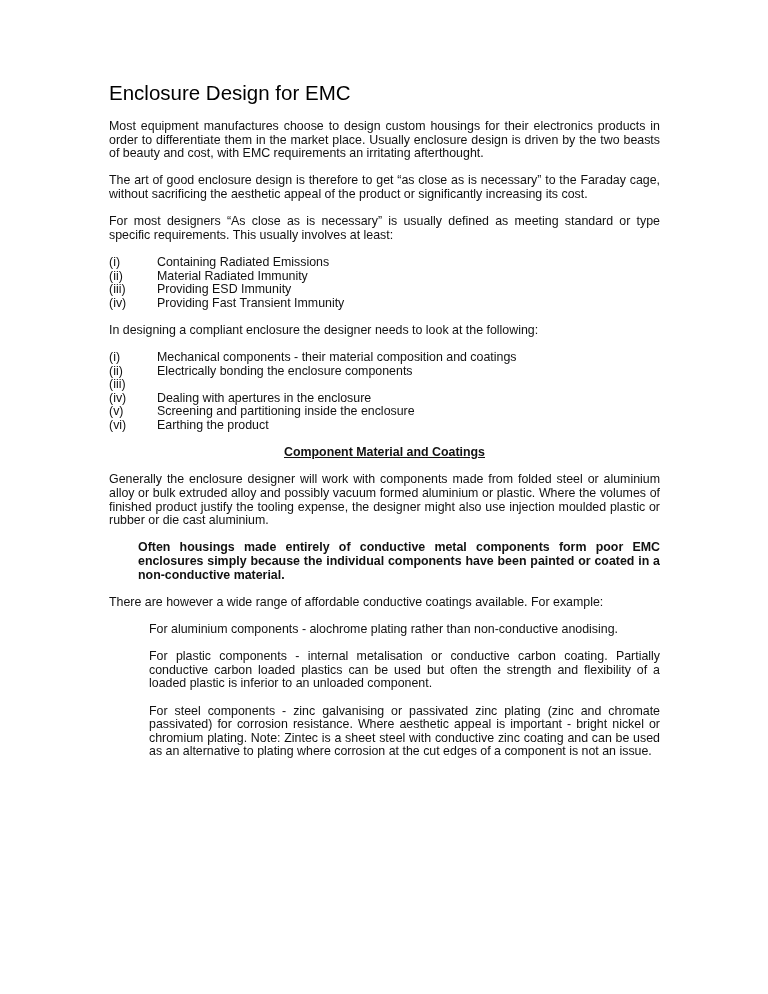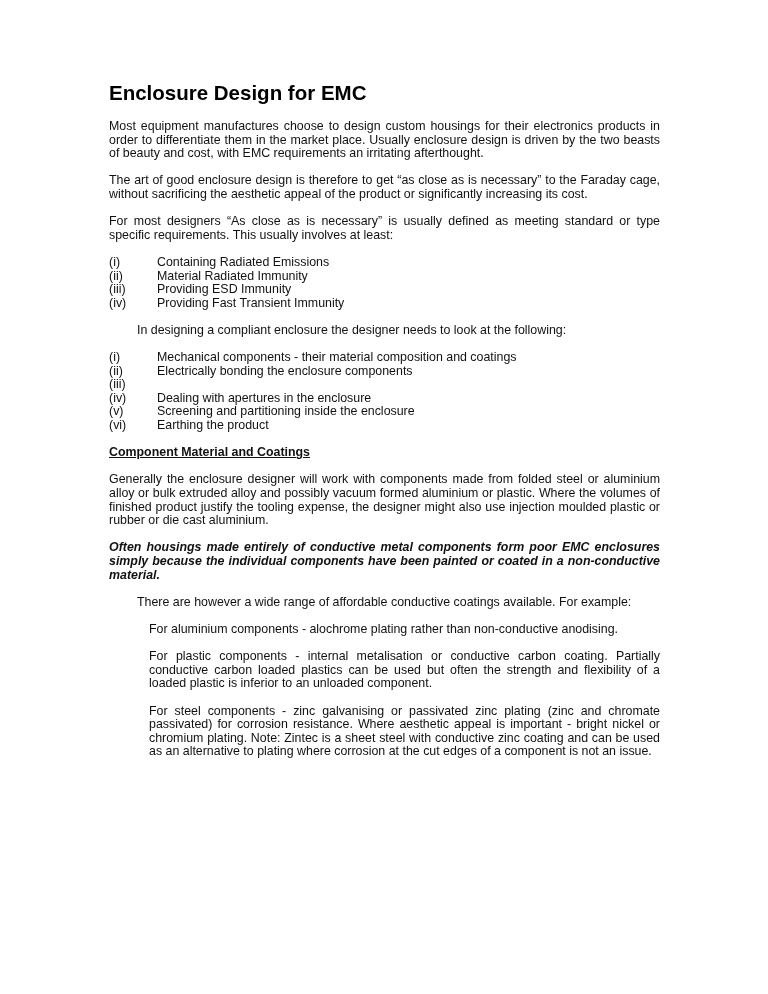--- a/index.html
+++ b/index.html
@@ -18,52 +18,53 @@
     .page {
       position: absolute;
       left: 109px;
       top: 80px;
       width: 551px;
       font-size: 12.4px;
       line-height: 13.6px;
     }
     h1 {
       font-size: 20.5px;
-      font-weight: bold;
+      font-weight: normal;
       margin: 0 0 14px 0;
       line-height: 26px;
       color: #000;
     }
     p {
       margin: 0 0 13.6px 0;
       text-align: justify;
     }
-    p.left { text-align: left; margin-left: 28px; }
+    p.left { text-align: left; }
     ol.roman {
       list-style: none;
       margin: 0 0 13.6px 0;
       padding: 0;
     }
     ol.roman li {
       display: flex;
     }
     ol.roman .num {
       width: 48px;
       flex: 0 0 48px;
     }
     h2 {
       font-size: 12.4px;
       font-weight: bold;
       text-decoration: underline;
       margin: 0 0 13.6px 0;
       line-height: 13.6px;
+      text-align: center;
     }
     p.emph {
       font-weight: bold;
-      font-style: italic;
+      margin-left: 29px;
     }
     .indent {
       margin-left: 40px;
     }
   </style>
 </head>
 <body>
 
 <div class="page">
   <h1>Enclosure Design for EMC</h1>

